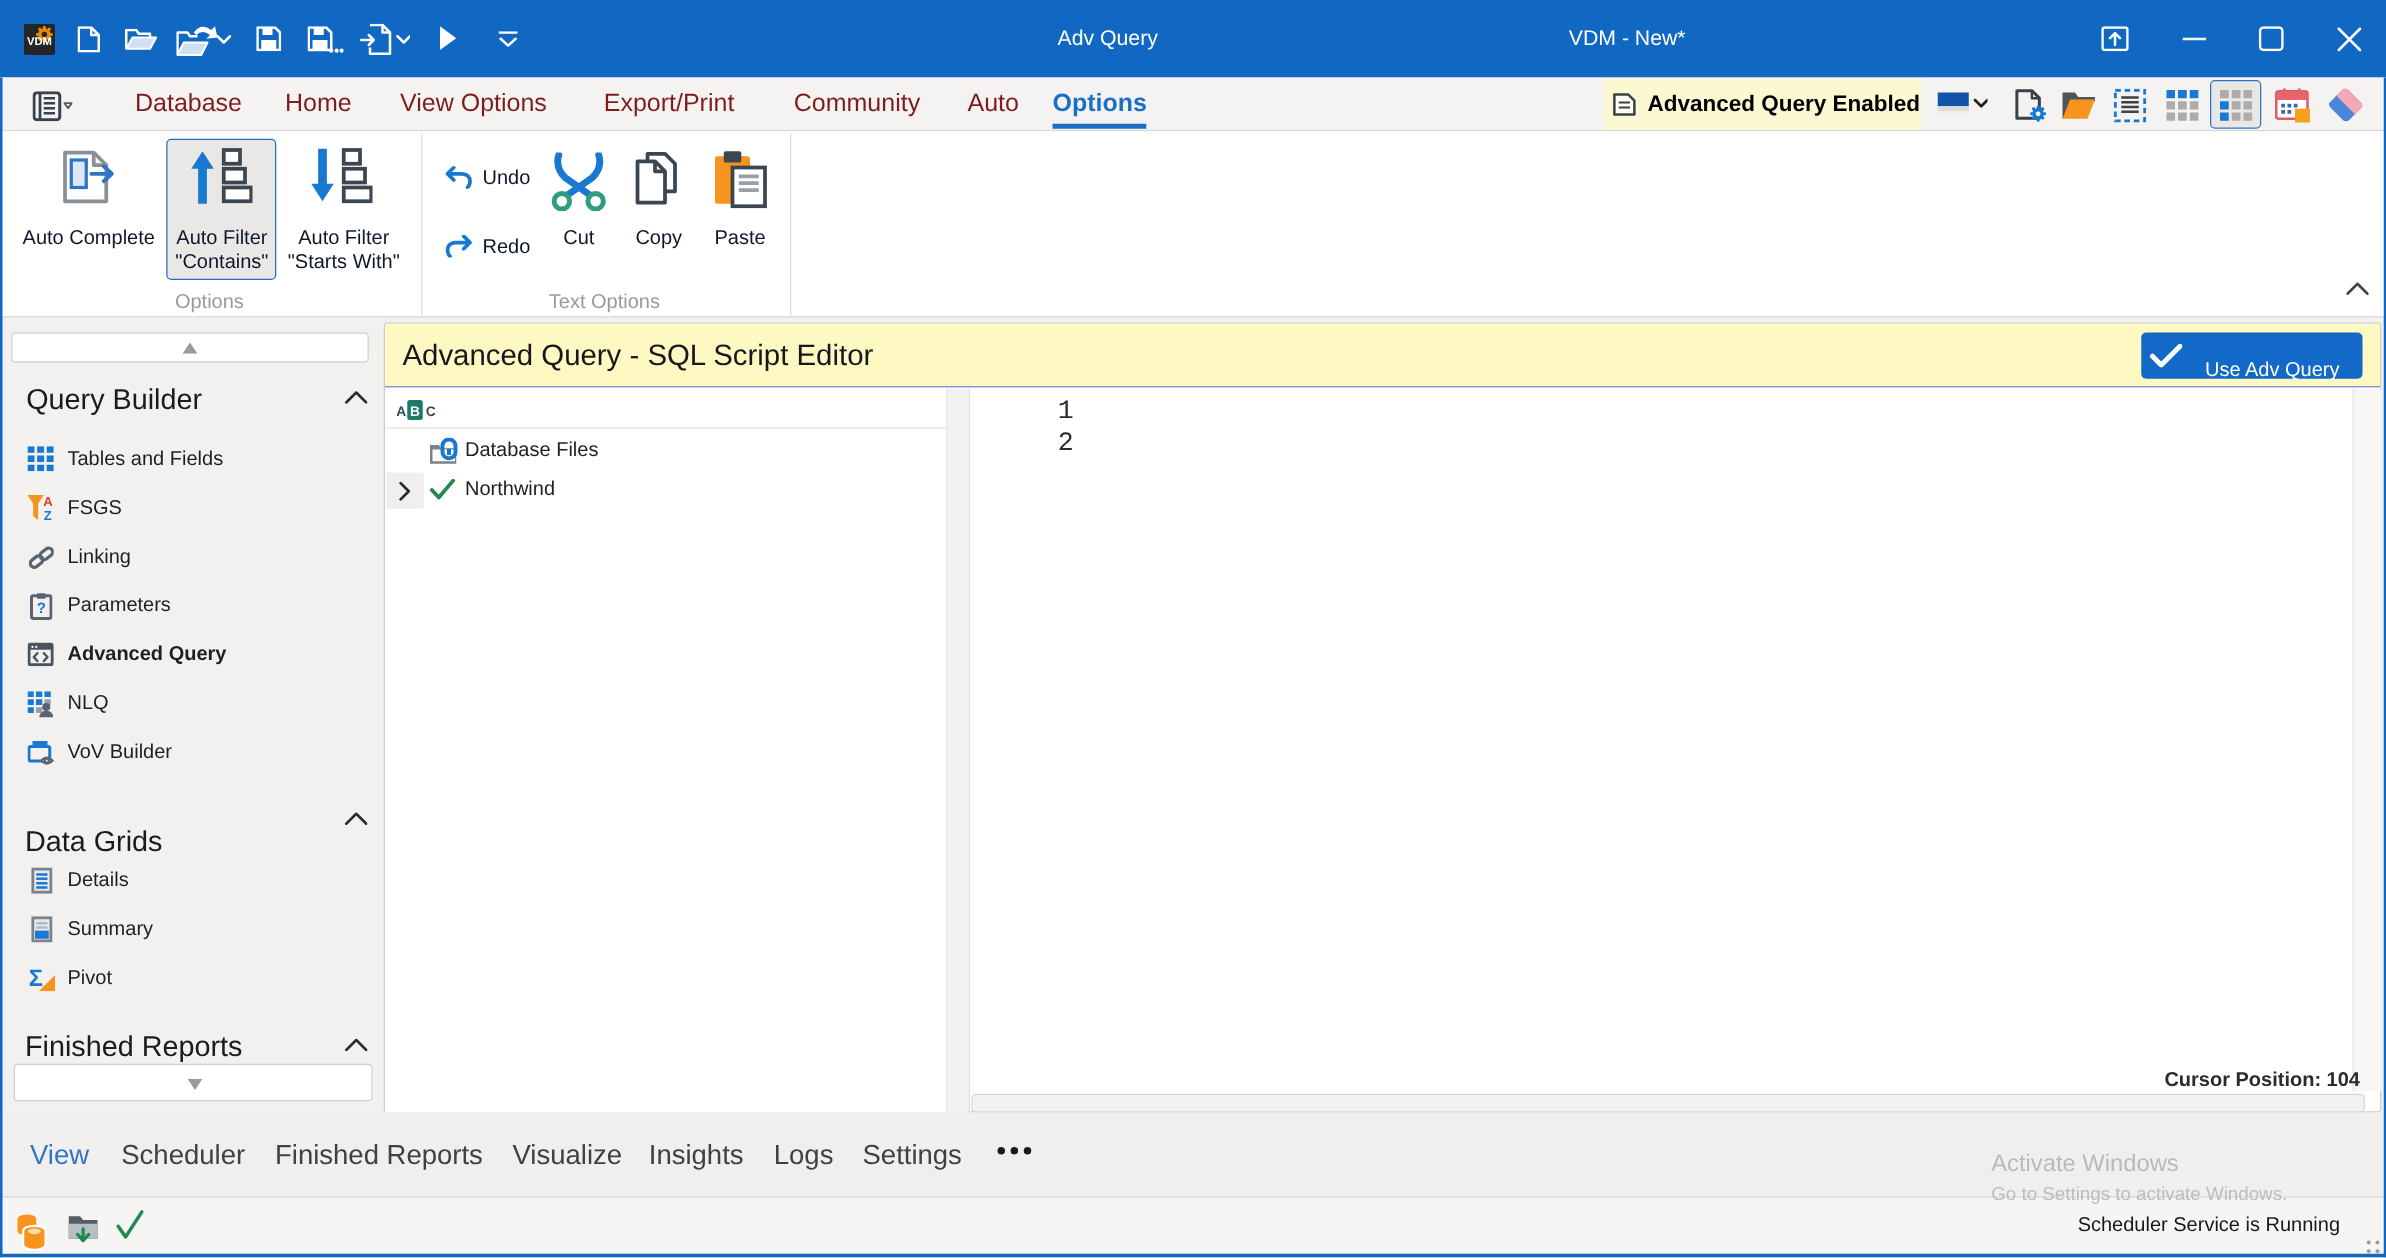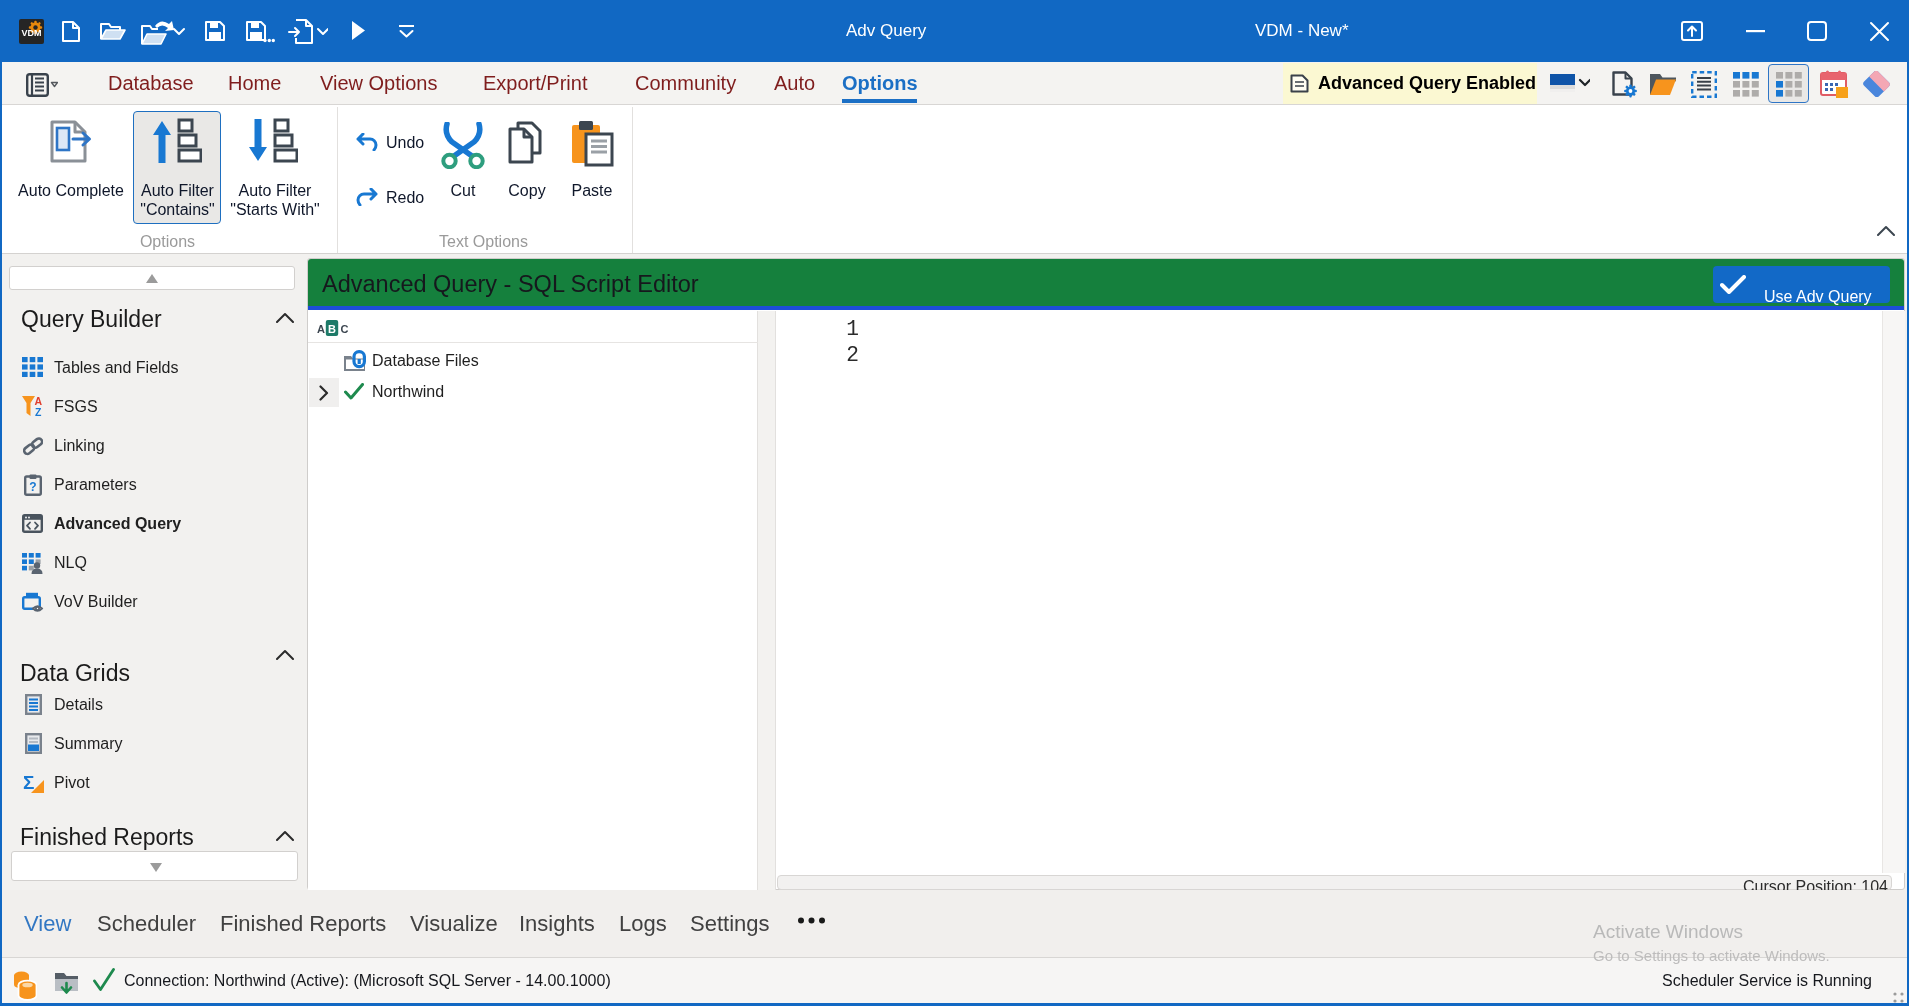--- a/index.html
+++ b/index.html
@@ -17,21 +17,21 @@
 .grplabel { position:absolute; top:128px; font-size:16px; color:#9a9a9a; text-align:center; }
 .rsep { position:absolute; top:2px; height:146px; width:1px; background:#e2e0de; }
 .rbtnlabel { position:absolute; font-size:16px; color:#0f172a; text-align:center; line-height:19px; }
 
 #sidebar { position:absolute; left:0; top:254px; width:305px; height:637px; background:#f2f1ef;padding-left:40px; }
 .sb-strip { position:absolute; background:#fff; border:1px solid #d2d0ce; border-radius:3px; }
 .sb-head { position:absolute; font-size:23px; color:#1b1b1b; }
 .sb-item { position:absolute; font-size:16px; color:#1f1f1f; }
 
 #mainpanel { position:absolute; left:307px; top:258px; width:1598px; height:632px; background:#fff; border:1px solid #cfcdcb; border-radius:3px; }
-#mainhead { position:absolute; left:0; top:0; width:1596px; height:51px; background:#15803d; border-bottom:4px solid #1d4ed8; border-radius:3px 3px 0 0; }
+#mainhead { position:absolute; left:0; top:0; width:1596px; height:51px; background:#fef9c3; border-bottom:1px solid #1d4ed8; border-radius:3px 3px 0 0; }
 
 #bottabs { position:absolute; left:0; top:890px; width:1909px; height:67px; background:#f1efed; }
 .btab { position:absolute; top:0; height:67px; line-height:67px; font-size:22px; color:#414141; white-space:nowrap; }
 
 #statusbar { position:absolute; left:0; top:957px; width:1909px; height:46px; background:#f6f5f4; border-top:1px solid #d8d6d4; }
 
 #wb-l { position:absolute; left:0; top:62px; width:2px; height:944px; background:#1168c3; }
 #wb-r { position:absolute; right:0; top:62px; width:2px; height:944px; background:#1168c3; }
 #wb-b { position:absolute; left:0; top:1003px; width:1909px; height:3px; background:#1168c3; }
 </style>
@@ -462,21 +462,21 @@
   <div class="abs" style="left:450px;top:52px;width:18px;height:579px;background:#f3f2f0;border-right:1px solid #e2e0de;"></div>
 
   <div class="abs" style="left:468px;top:52px;width:1106px;height:562px;background:#fff;font-family:'Liberation Mono',monospace;font-size:21.2px;white-space:pre;">
     <div class="abs" style="left:0;top:5px;width:83px;text-align:right;color:#2b2b2b;line-height:26px;">1
 2</div>
   </div>
 
   <div class="abs" style="left:1574px;top:52px;width:23px;height:562px;background:#f7f6f5;border-left:1px solid #e8e6e4;"></div>
 
   <div class="abs" style="left:469px;top:616px;width:1115px;height:15px;background:#f2f1f0;border:1px solid #d8d6d4;border-radius:4px;overflow:visible;"></div>
-  <div class="abs" style="left:1280px;top:619px;width:303px;height:13px;overflow:hidden;">
+  <div class="abs" style="left:1280px;top:597px;width:303px;height:13px;overflow:hidden;font-weight:bold;">
     <div style="position:absolute;right:3px;top:0;font-size:16px;color:#2b2b2b;">Cursor Position: 104</div>
   </div>
 </div>
 <div id="bottabs">
   <div class="btab" style="left:24px;color:#3277c3;">View</div>
   <div class="btab" style="left:97px;">Scheduler</div>
   <div class="btab" style="left:220px;">Finished Reports</div>
   <div class="btab" style="left:410px;">Visualize</div>
   <div class="btab" style="left:519px;">Insights</div>
   <div class="btab" style="left:619px;">Logs</div>
@@ -507,21 +507,20 @@
   </svg>
 
   <svg class="abs" style="left:54px;top:14px" width="25" height="26" viewBox="0 0 25 26">
     <path d="M1 19 V1 h9 l2.5 3 H24 V19 z" fill="#555d66"></path>
     <path d="M1 19 V7 h23 v12 z" fill="#b9bec4"></path>
     <path d="M12.5 11 v9 m-4.5 -4.5 l4.5 5 l4.5 -5" fill="none" stroke="#1e8a4e" stroke-width="2.6" stroke-linecap="round" stroke-linejoin="round"></path>
   </svg>
   <svg class="abs" style="left:93px;top:10px" width="22" height="24" viewBox="0 0 22 24">
       <path d="M1.5 13 l6 8.5 L20.5 1.5" fill="none" stroke="#1e8a4e" stroke-width="2.8" stroke-linecap="round" stroke-linejoin="round"></path>
     </svg>
-  <div class="abs" style="left:124px;top:0;height:46px;line-height:46px;font-size:16px;color:#16181d;">Connection: Northwind (Active): (Microsoft SQL Server - 14.00.1000)</div>
   <div class="abs" style="right:37px;top:0;height:46px;line-height:46px;font-size:16px;color:#16181d;">Scheduler Service is Running</div>
   <svg class="abs" style="left:1893px;top:34px" width="11" height="11" viewBox="0 0 11 11">
     <g fill="#9b9b9b">
         <circle cx="2" cy="2" r="1.6"></circle>
         <circle cx="9" cy="2" r="1.6"></circle>
         <circle cx="2" cy="9" r="1.6"></circle>
         <circle cx="9" cy="9" r="1.6"></circle>
       </g>
   </svg>
 </div>

